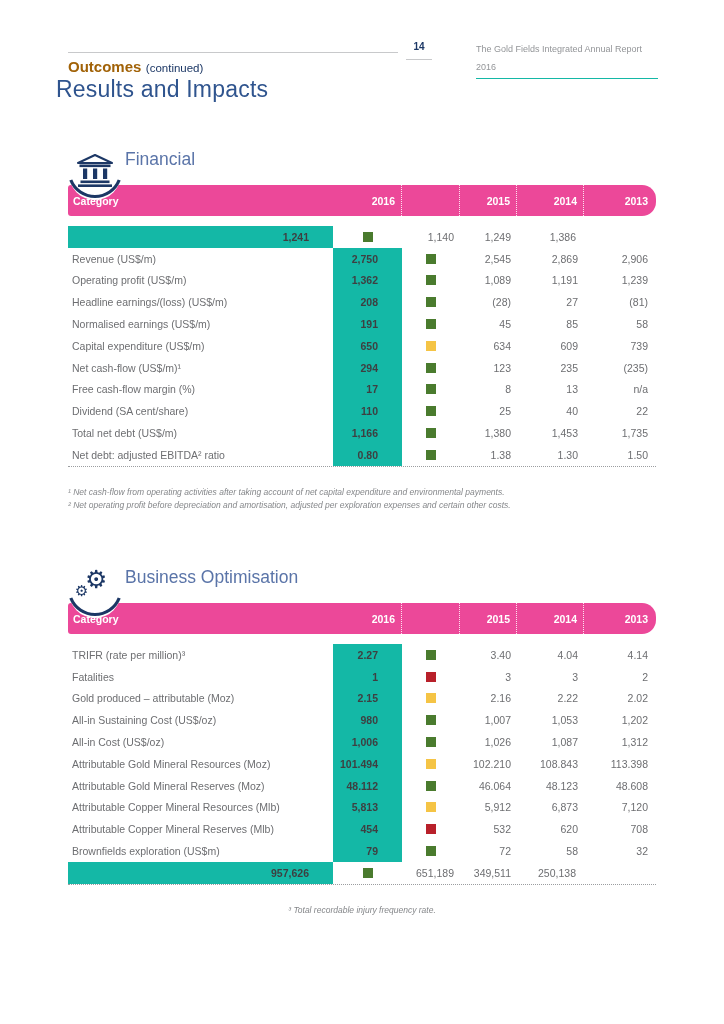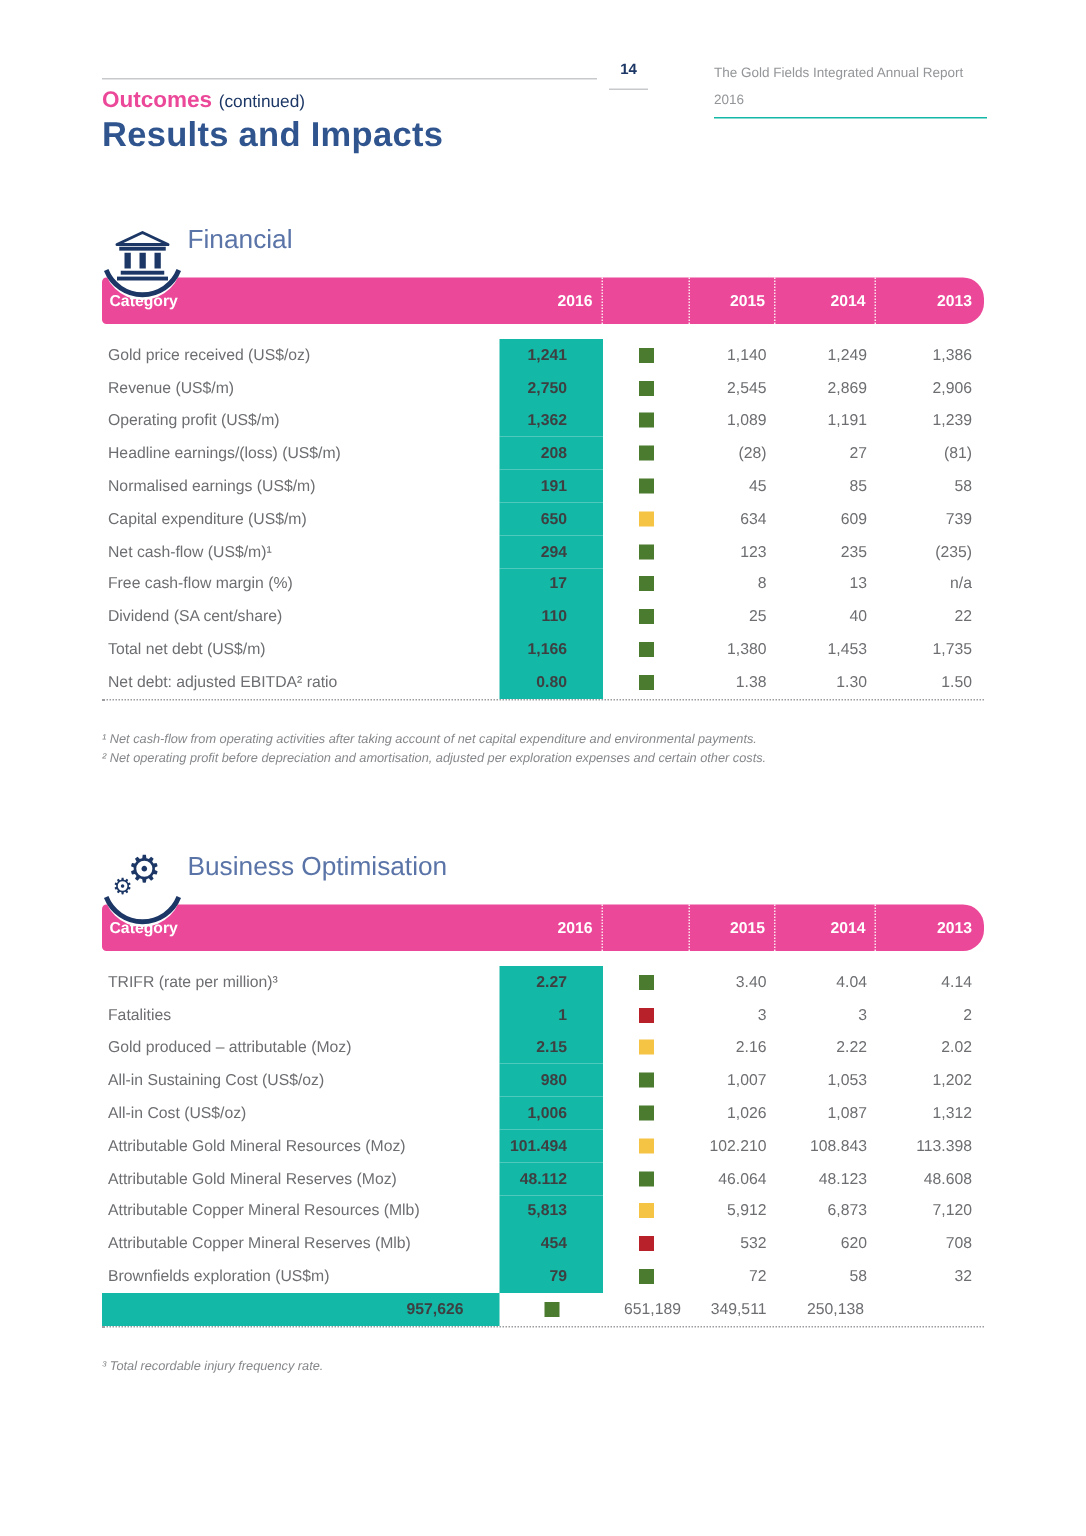--- a/index.html
+++ b/index.html
@@ -12,24 +12,24 @@
   .pg-header{position:absolute;top:36px;left:68px;width:590px;height:20px;}
   .rule-left{position:absolute;left:0;top:16px;width:330px;border-top:1px solid #c8c9cb;}
   .pagenum-block{position:absolute;left:338px;top:0;width:26px;text-align:center;
     border-bottom:1px solid #c8c9cb;padding-bottom:5px;}
   .pagenum-block span{font-size:10px;font-weight:bold;color:#1c3765;}
   .report-block{position:absolute;right:0;top:2px;width:182px;text-align:left;
     border-bottom:1px solid #14b8a6;padding-bottom:4px;}
   .report-block span{font-size:9px;color:#939598;}
   
   .outcomes{position:absolute;left:68px;top:58px;}
-  .outcomes .b{font-size:15px;font-weight:bold;color:#ec4899;}
+  .outcomes .b{font-size:15px;font-weight:bold;color:#a16207;}
   .outcomes .c{font-size:11.5px;color:#1c3765;}
-  .page-heading{position:absolute;left:68px;top:76px;margin:0;
-    font-size:23px;font-weight:700;color:#2f548e;letter-spacing:.2px;}
+  .page-heading{position:absolute;left:56px;top:76px;margin:0;
+    font-size:23px;font-weight:400;color:#2f548e;letter-spacing:.2px;}
   
   .section{position:absolute;left:68px;width:588px;}
   .sec-icon{position:absolute;left:-2px;top:0;width:58px;height:58px;z-index:3;}
   .sec-title{position:absolute;left:57px;top:4px;margin:0;
     font-size:17.5px;font-weight:400;color:#5a74a8;}
   .gear-wrap{position:absolute;left:8px;top:6px;width:42px;height:38px;color:#1c3765;
     font-family:"DejaVu Sans",sans-serif;z-index:4;}
   .gear-big{position:absolute;left:11px;top:-2px;font-size:25px;line-height:1;}
   .gear-small{position:absolute;left:1px;top:15px;font-size:15px;line-height:1;}
   
@@ -52,21 +52,21 @@
   .cell.v2016{background:#14b8a6;height:100%;display:flex;align-items:center;
     justify-content:flex-end;padding-right:24px;box-sizing:border-box;
     font-weight:bold;color:#3e3f41;}
   .cell.status{display:flex;align-items:center;justify-content:center;height:100%;}
   .cell.num{text-align:right;padding-right:6px;}
   .cell.p8{padding-right:8px;}
   .sq{width:10px;height:10px;display:inline-block;}
   
   .footnotes{position:absolute;left:0;width:588px;font-size:8.5px;font-style:italic;
     color:#85878a;line-height:13px;margin-top:16px;}
-  .fn1{top:325px;} .fn2{top:325px;}
+  .fn1{top:325px;} .fn2{top:325px;text-align:center;}
 </style>
 </head>
 <body>
 
 <div class="pg-header">
   <div class="rule-left"></div>
   <div class="pagenum-block">
     <span>14</span>
   </div>
   <div class="report-block">
@@ -100,21 +100,20 @@
   <div class="goldbar">
     <div class="hc lbl">Category</div>
     <div class="hc num dotsep">2016</div>
     <div class="hc dotsep"></div>
     <div class="hc num dotsep">2015</div>
     <div class="hc num dotsep">2014</div>
     <div class="hc num p8">2013</div>
   </div>
   <div class="rows">
       <div class="trow">
-        <div class="cell label">Gold price received (US$/oz)</div>
         <div class="cell v2016">1,241</div>
         <div class="cell status">
           <span class="sq" style="background: rgb(74, 123, 46);"></span>
         </div>
         <div class="cell num">1,140</div>
         <div class="cell num">1,249</div>
         <div class="cell num p8">1,386</div>
       </div>
       <div class="trow">
         <div class="cell label">Revenue (US$/m)</div>

